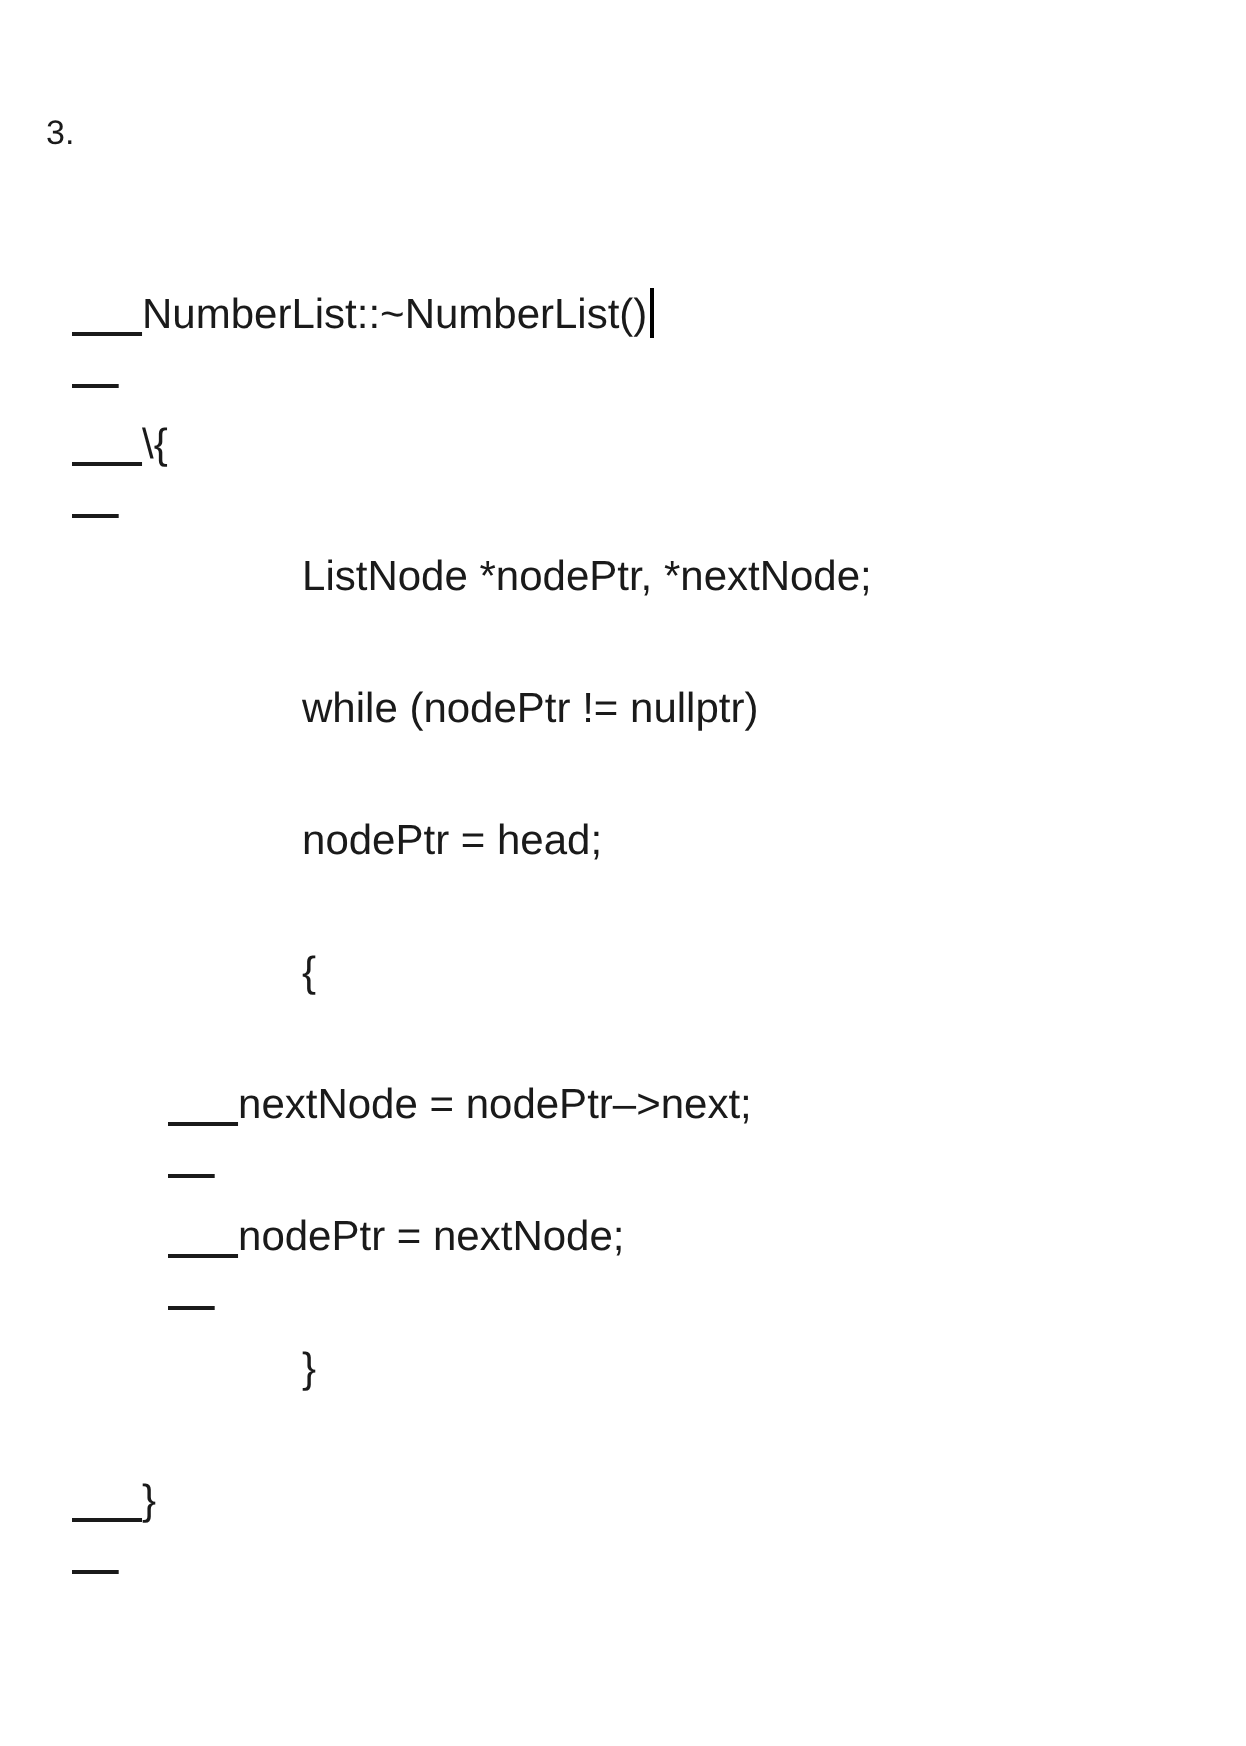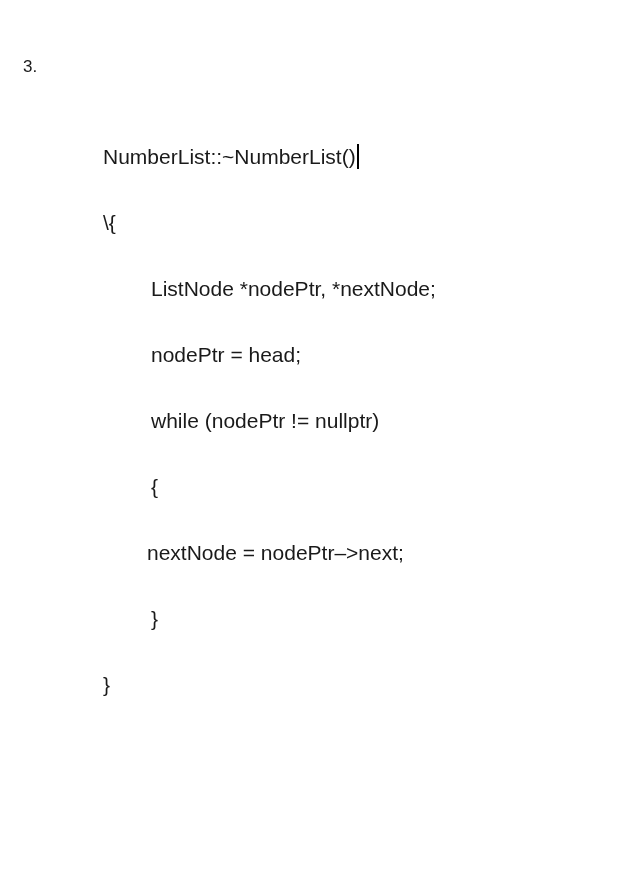--- a/index.html
+++ b/index.html
@@ -52,23 +52,23 @@
     color: #1a1a1a;
     white-space: pre;
   }
 
   .code-line .txt {
     display: inline-block;
     white-space: pre;
   }
 
   
-  .indent-1 { padding-left: 68px; }
+  .indent-1 { padding-left: 36px; text-decoration: underline; }
   .indent-2 { padding-left: 116px; }
-  .indent-3 { padding-left: 112px; }
+  .indent-3 { padding-left: 84px; text-decoration: underline; }
 
   
   .caret {
     display: inline-block;
     width: 2px;
     height: 25px;
     background: #000000;
     vertical-align: -5px;
     margin-left: 1px;
   }
@@ -88,36 +88,39 @@
 
     <div class="code-line indent-1">
       <span class="txt">\{</span>
     </div>
 
     <div class="code-line indent-2">
       <span class="txt">ListNode *nodePtr, *nextNode;</span>
     </div>
 
     <div class="code-line indent-2">
-      <span class="txt">nodePtr = head;</span>
+      <span class="txt">while (nodePtr != nullptr)</span>
     </div>
 
     <div class="code-line indent-2">
-      <span class="txt">while (nodePtr != nullptr)</span>
+      <span class="txt">nodePtr = head;</span>
     </div>
 
     <div class="code-line indent-2">
       <span class="txt">{</span>
     </div>
 
     <div class="code-line indent-3">
       <span class="txt">nextNode = nodePtr–&gt;next;</span>
     </div>
 
 
+    <div class="code-line indent-3">
+      <span class="txt">nodePtr = nextNode;</span>
+    </div>
 
     <div class="code-line indent-2">
       <span class="txt">}</span>
     </div>
 
     <div class="code-line indent-1">
       <span class="txt">}</span>
     </div>
 
   </div>

